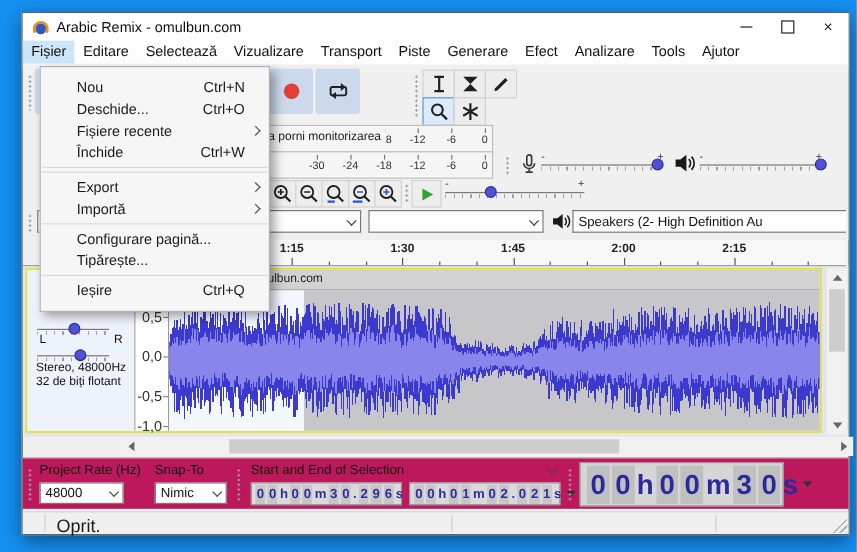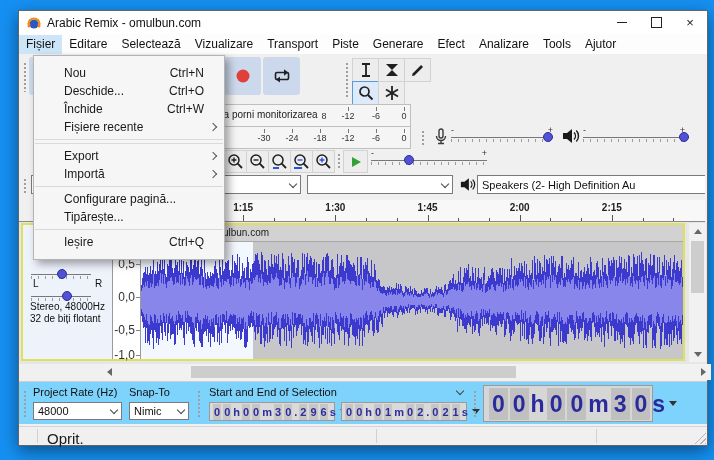--- a/index.html
+++ b/index.html
@@ -61,21 +61,21 @@
   .vscroll{position:absolute;left:670px;top:212px;width:17px;height:139px;background:#f1f1f1}
   .hscroll{position:absolute;left:82px;top:353px;width:610px;height:16px;background:#f1f1f1}
   .sc-btn{position:absolute;display:flex;align-items:center;justify-content:center}
   .sc-thumb{position:absolute;background:#cdcdcd}
   .tri{width:0;height:0;border-style:solid}
   .tri-up{border-width:0 4px 5px 4px;border-color:transparent transparent #666 transparent}
   .tri-down{border-width:5px 4px 0 4px;border-color:#666 transparent transparent transparent}
   .tri-left{border-width:4px 5px 4px 0;border-color:transparent #666 transparent transparent}
   .tri-right{border-width:4px 0 4px 5px;border-color:transparent transparent transparent #666}
   
-  .selbar{position:absolute;left:0;top:370px;right:0;height:43px;background:#7dd3fc;border-top:1px solid #cfcfcf;box-sizing:border-box}
+  .selbar{position:absolute;left:0;top:370px;right:0;height:43px;background:#be185d;border-top:1px solid #cfcfcf;box-sizing:border-box}
   .sb-label{position:absolute;top:4px;font-size:11px;color:#111;white-space:nowrap}
   .timefield{position:absolute;display:flex;align-items:center;background:#dadada;border:1px solid #9a9a9a;box-sizing:border-box;padding:0 2px}
   .tf-ch{font-size:11px;font-weight:bold;color:#2d2d9e;line-height:16px}
   .tf-ch.d{background:#c6c6c6;padding:0 1px;margin:0 1px}
   .tf-ch.u{padding:0 1px}
   .tf-arrow{width:0;height:0;border:4px solid transparent;border-top:5px solid #333;margin:4px 0 0 3px}
   .bigtime{position:absolute;display:flex;align-items:center;background:#d6d6d6;border:1px solid #9a9a9a;box-sizing:border-box;padding:0 4px}
   .bigtime .tf-ch{font-size:23px;line-height:32px;color:#2a2a9c}
   .bigtime .tf-ch.d{background:#c0c0c0;padding:0 3px;margin:0 1px}
   
@@ -422,21 +422,21 @@
         </div>
       <div class="sc-thumb" style="left:90px;top:2px;width:325px;height:12px"></div>
       <div class="sc-btn" style="left:594px;top:0;width:16px;height:16px">
           <span class="tri tri-right"></span>
         </div>
     </div>
 
     <div class="selbar">
       <div class="grip" style="left:4px;top:8px;height:28px"></div>
       <span class="sb-label" style="left:14px">Project Rate (Hz)</span>
-      <div class="combo" style="left:14px;top:20px;width:89px;height:18px">
+      <div class="combo" style="left:14px;top:20px;width:70px;height:18px">
         <span>48000</span>
         <span class="chev"></span>
       </div>
       <span class="sb-label" style="left:110px">Snap-To</span>
       <div class="combo" style="left:110px;top:20px;width:60px;height:18px">
         <span>Nimic</span>
         <span class="chev"></span>
       </div>
       <div class="grip" style="left:178px;top:8px;height:28px"></div>
       <span class="sb-label" style="left:190px">Start and End of Selection</span>
@@ -492,22 +492,22 @@
       <div class="sb-div" style="left:18px"></div>
       <span class="status-text">Oprit.</span>
       <div class="sb-div" style="left:357px"></div>
       <div class="sb-div" style="left:577px"></div>
       <div class="resize-grip"></div>
     </div>
 
     <div class="menu" id="filemenu">
         <div class="mrow"><span>Nou</span><span class="maccel">Ctrl+N</span></div>
         <div class="mrow"><span>Deschide...</span><span class="maccel">Ctrl+O</span></div>
+        <div class="mrow"><span>Fișiere recente</span><span class="marrow"></span></div>
         <div class="mrow"><span>Închide</span><span class="maccel">Ctrl+W</span></div>
-        <div class="mrow"><span>Fișiere recente</span><span class="marrow"></span></div>
         <div class="msep"></div>
         <div class="msep"></div>
         <div class="mrow"><span>Export</span><span class="marrow"></span></div>
         <div class="mrow"><span>Importă</span><span class="marrow"></span></div>
         <div class="msep"></div>
         <div class="mrow"><span>Configurare pagină...</span></div>
         <div class="mrow"><span>Tipărește...</span></div>
         <div class="msep"></div>
         <div class="mrow"><span>Ieșire</span><span class="maccel">Ctrl+Q</span></div>
       </div>

